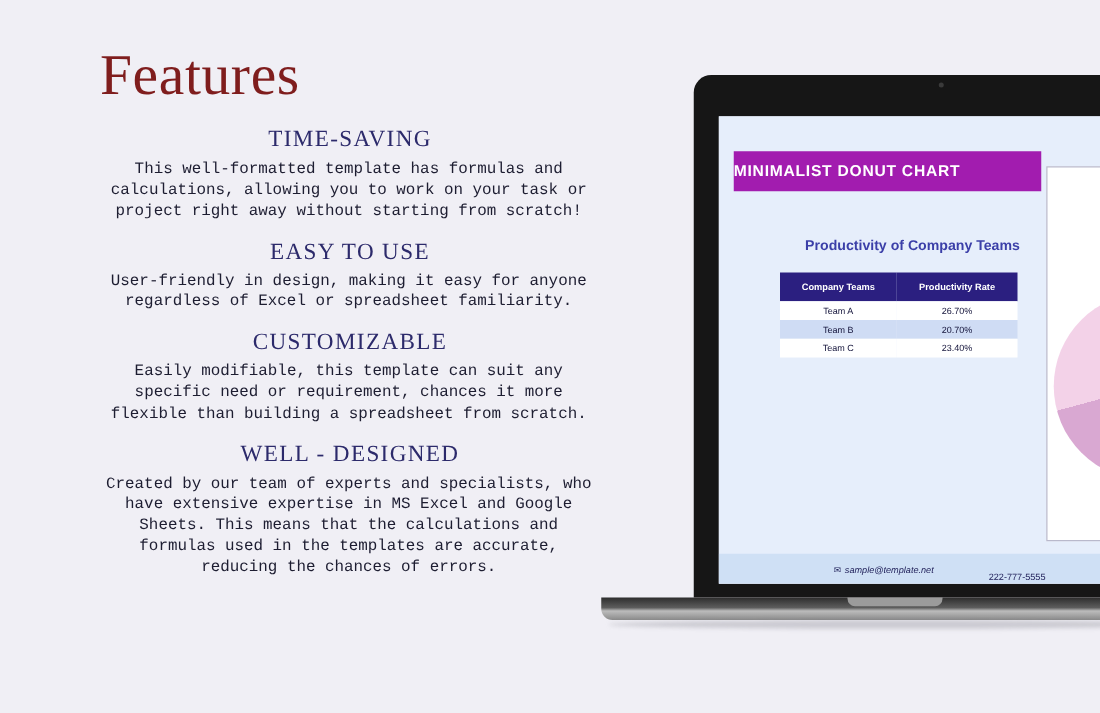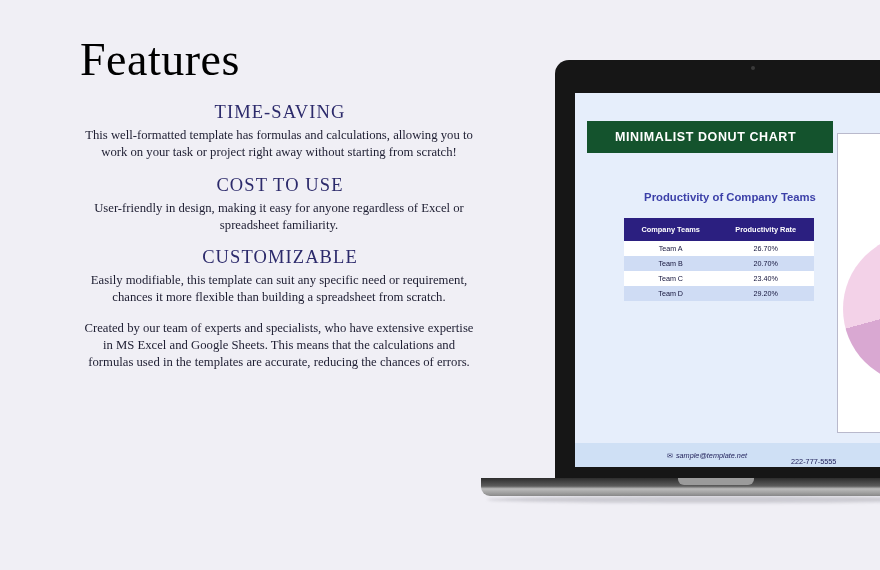--- a/index.html
+++ b/index.html
@@ -19,39 +19,39 @@
   .features-panel {
     position: absolute;
     left: 80px;
     top: 36px;
     width: 400px;
   }
   .features-title {
     font-family: "Liberation Serif", serif;
     font-size: 46px;
     line-height: 1.05;
-    color: #000000;
+    color: #7f1d1d;
     margin: 0 0 18px 0;
     font-weight: 400;
     letter-spacing: 0.5px;
   }
   .feature-block {
     margin-bottom: 14px;
     text-align: center;
   }
   .feature-heading {
     font-family: "Liberation Serif", serif;
     font-size: 18.5px;
     color: #2c2a6b;
     letter-spacing: 1.1px;
     margin: 0 0 4px 0;
     font-weight: 400;
   }
   .feature-body {
-    font-family: Liberation Serif, serif;
+    font-family: Liberation Mono, monospace;
     font-size: 12.7px;
     line-height: 16.8px;
     color: #1d1d31;
     margin: 0;
     max-width: 398px;
   }
 
   
   .laptop {
     position: absolute;
@@ -125,24 +125,24 @@
     position: absolute;
     inset: 0;
     background: #e6eefb;
   }
   .slide-header {
     position: absolute;
     left: 12px;
     top: 28px;
     width: 246px;
     height: 32px;
-    background: #14532d;
+    background: #a21caf;
     display: flex;
     align-items: center;
-    padding-left: 28px;
+    padding-left: 0;
     box-sizing: border-box;
   }
   .slide-header-text {
     color: #ffffff;
     font-size: 12.5px;
     font-weight: bold;
     letter-spacing: 0.6px;
   }
   .slide-subtitle {
     position: absolute;
@@ -234,31 +234,32 @@
 
 <div class="features-panel">
   <h1 class="features-title">Features</h1>
 
   <div class="feature-block">
     <h2 class="feature-heading">TIME-SAVING</h2>
     <p class="feature-body">This well-formatted template has formulas and calculations, allowing you to work on your task or project right away without starting from scratch!</p>
   </div>
 
   <div class="feature-block">
-    <h2 class="feature-heading">COST TO USE</h2>
+    <h2 class="feature-heading">EASY TO USE</h2>
     <p class="feature-body">User-friendly in design, making it easy for anyone regardless of Excel or spreadsheet familiarity.</p>
   </div>
 
   <div class="feature-block">
     <h2 class="feature-heading">CUSTOMIZABLE</h2>
     <p class="feature-body">Easily modifiable, this template can suit any specific need or requirement, chances it more flexible than building a spreadsheet from scratch.</p>
   </div>
 
 
   <div class="feature-block">
+    <h2 class="feature-heading">WELL - DESIGNED</h2>
     <p class="feature-body">Created by our team of  experts and specialists, who have extensive expertise in MS Excel and Google Sheets. This means that the calculations and formulas used in the templates are accurate, reducing the chances of errors.</p>
   </div>
 </div>
 
 <div class="laptop">
   <div class="laptop-lid">
     <div class="laptop-bezel-cam"></div>
     <div class="screen">
 
       <div class="slide">
@@ -282,24 +283,20 @@
               <td>26.70%</td>
             </tr>
             <tr class="odd">
               <td>Team B</td>
               <td>20.70%</td>
             </tr>
             <tr class="even">
               <td>Team C</td>
               <td>23.40%</td>
             </tr>
-            <tr class="odd">
-              <td>Team D</td>
-              <td>29.20%</td>
-            </tr>
           </tbody>
         </table>
 
         <div class="chart-box">
           <div class="donut" id="donut" style="background: conic-gradient(rgb(240, 199, 224) 0deg, rgb(240, 199, 224) 96.12deg, rgb(233, 184, 218) 96.12deg, rgb(233, 184, 218) 170.64deg, rgb(217, 168, 210) 170.64deg, rgb(217, 168, 210) 254.88deg, rgb(243, 210, 232) 254.88deg, rgb(243, 210, 232) 360deg);"></div>
 
         </div>
 
         <div class="slide-footer">
           <span class="footer-mail">

